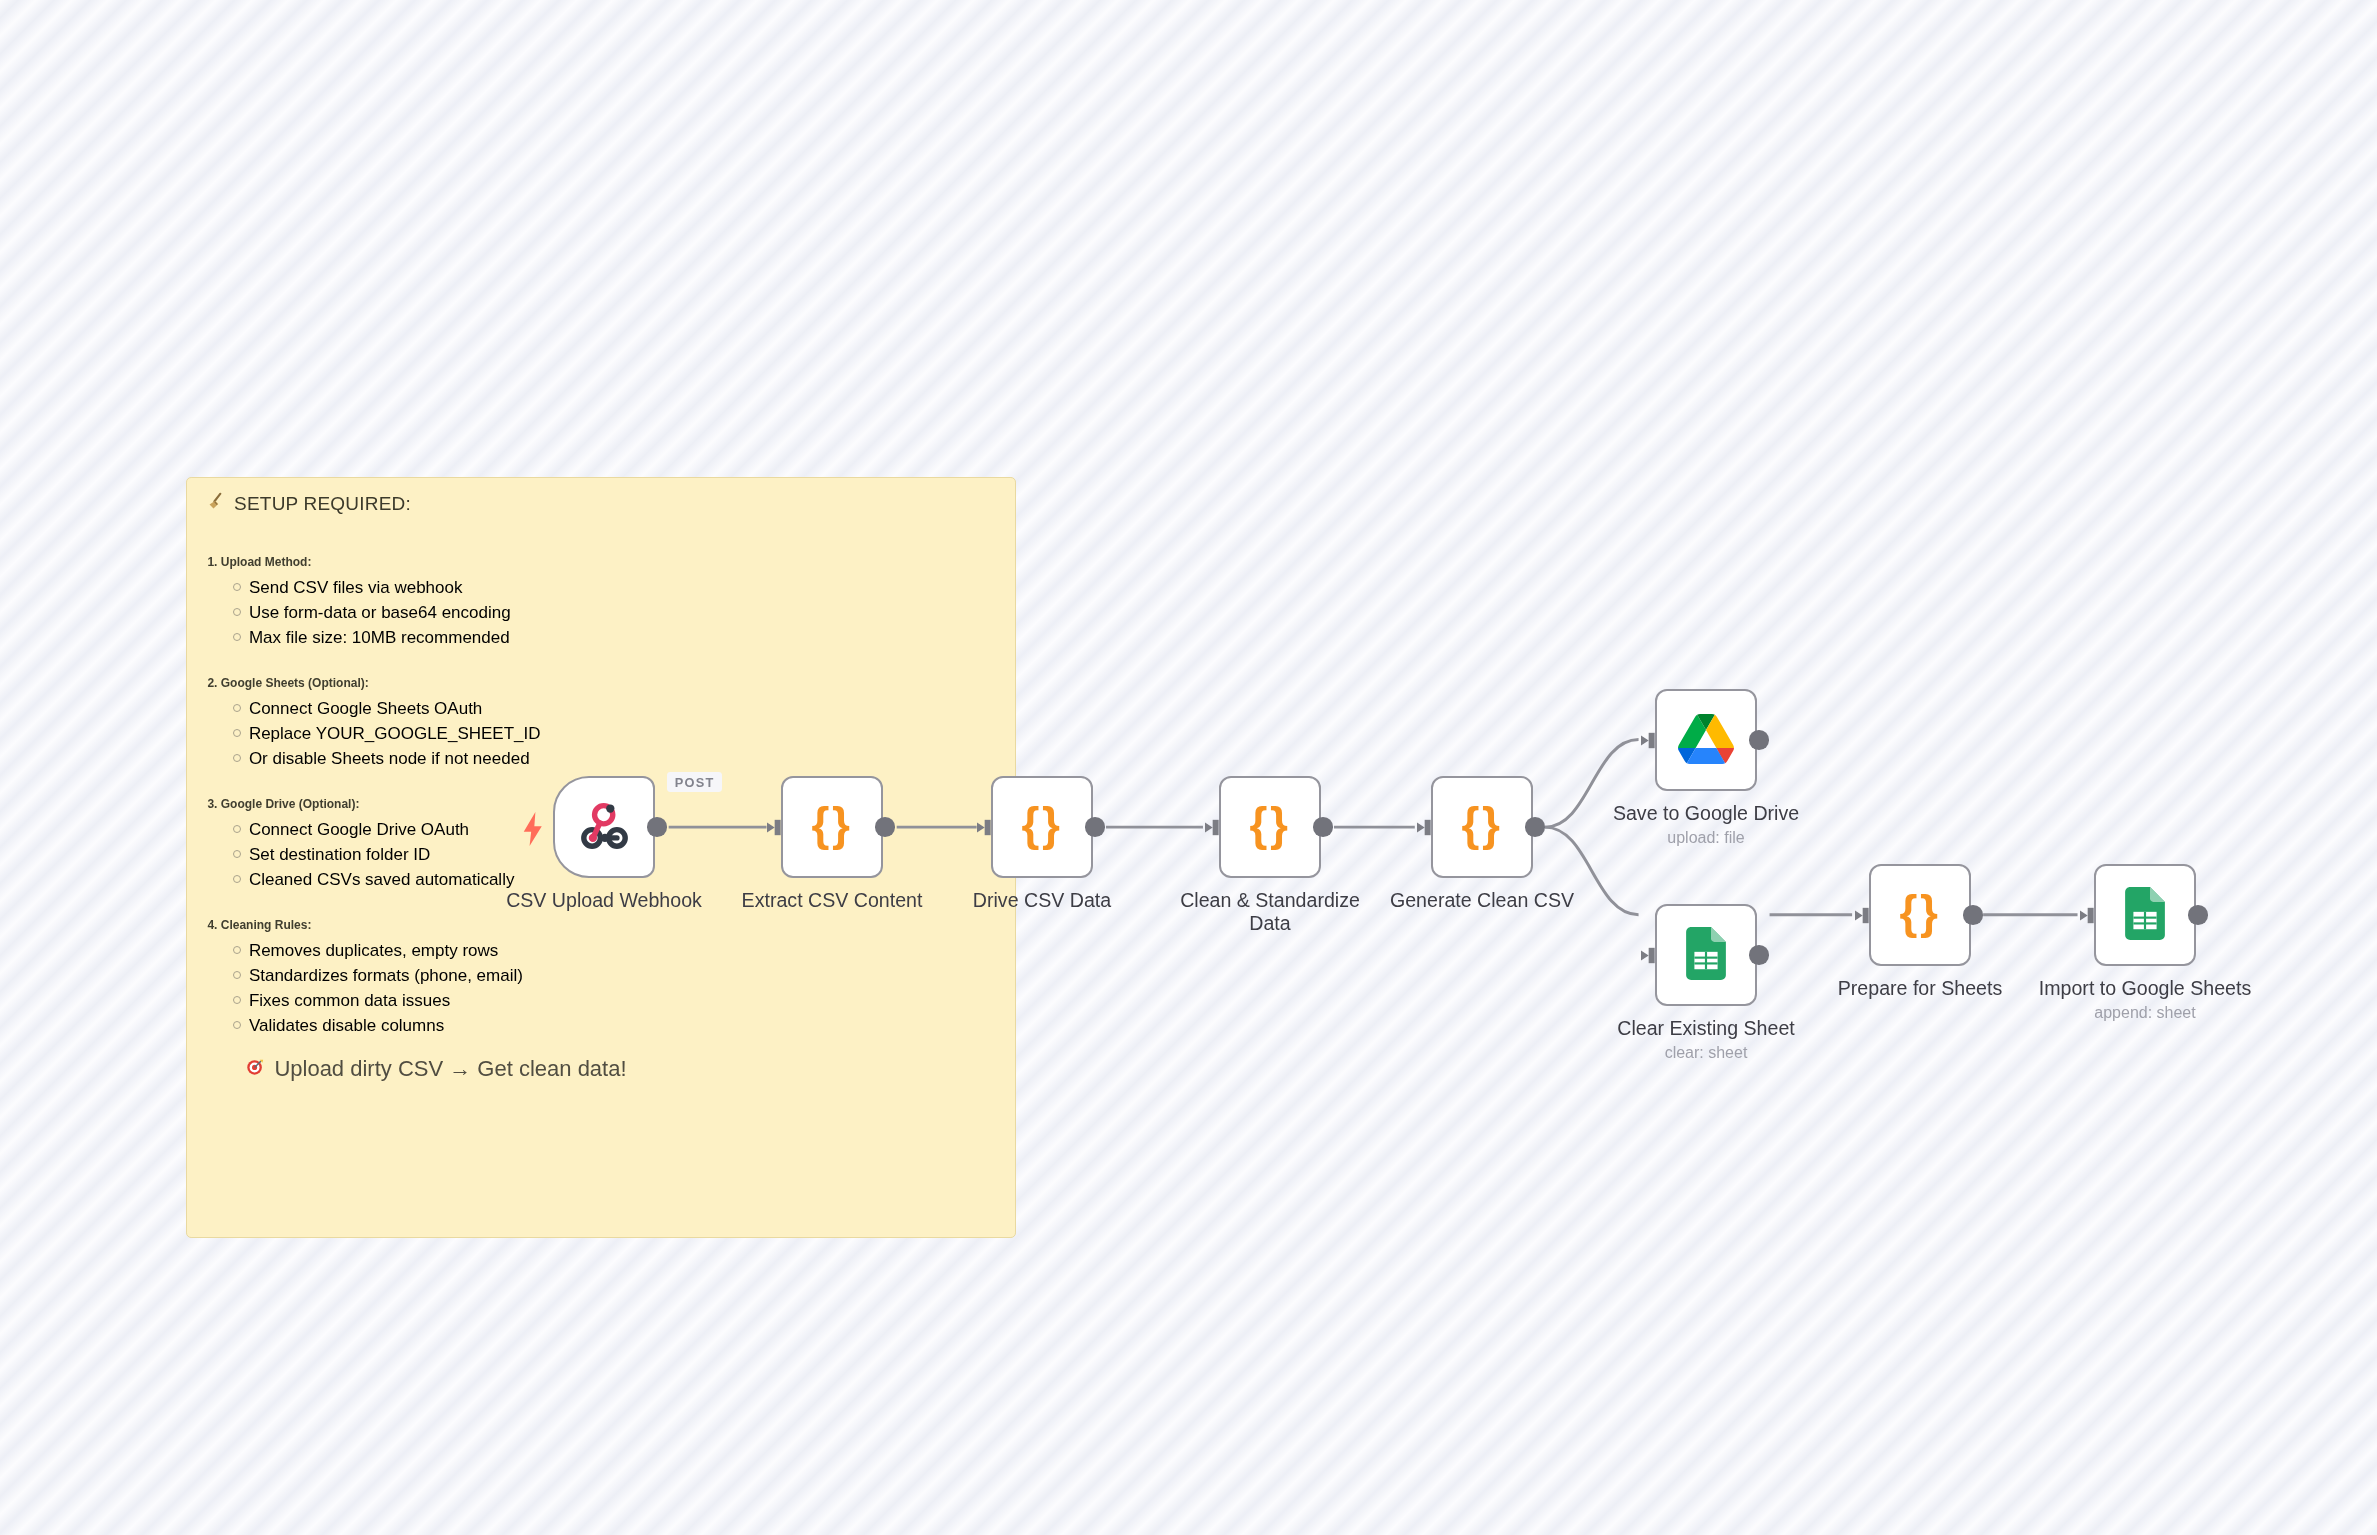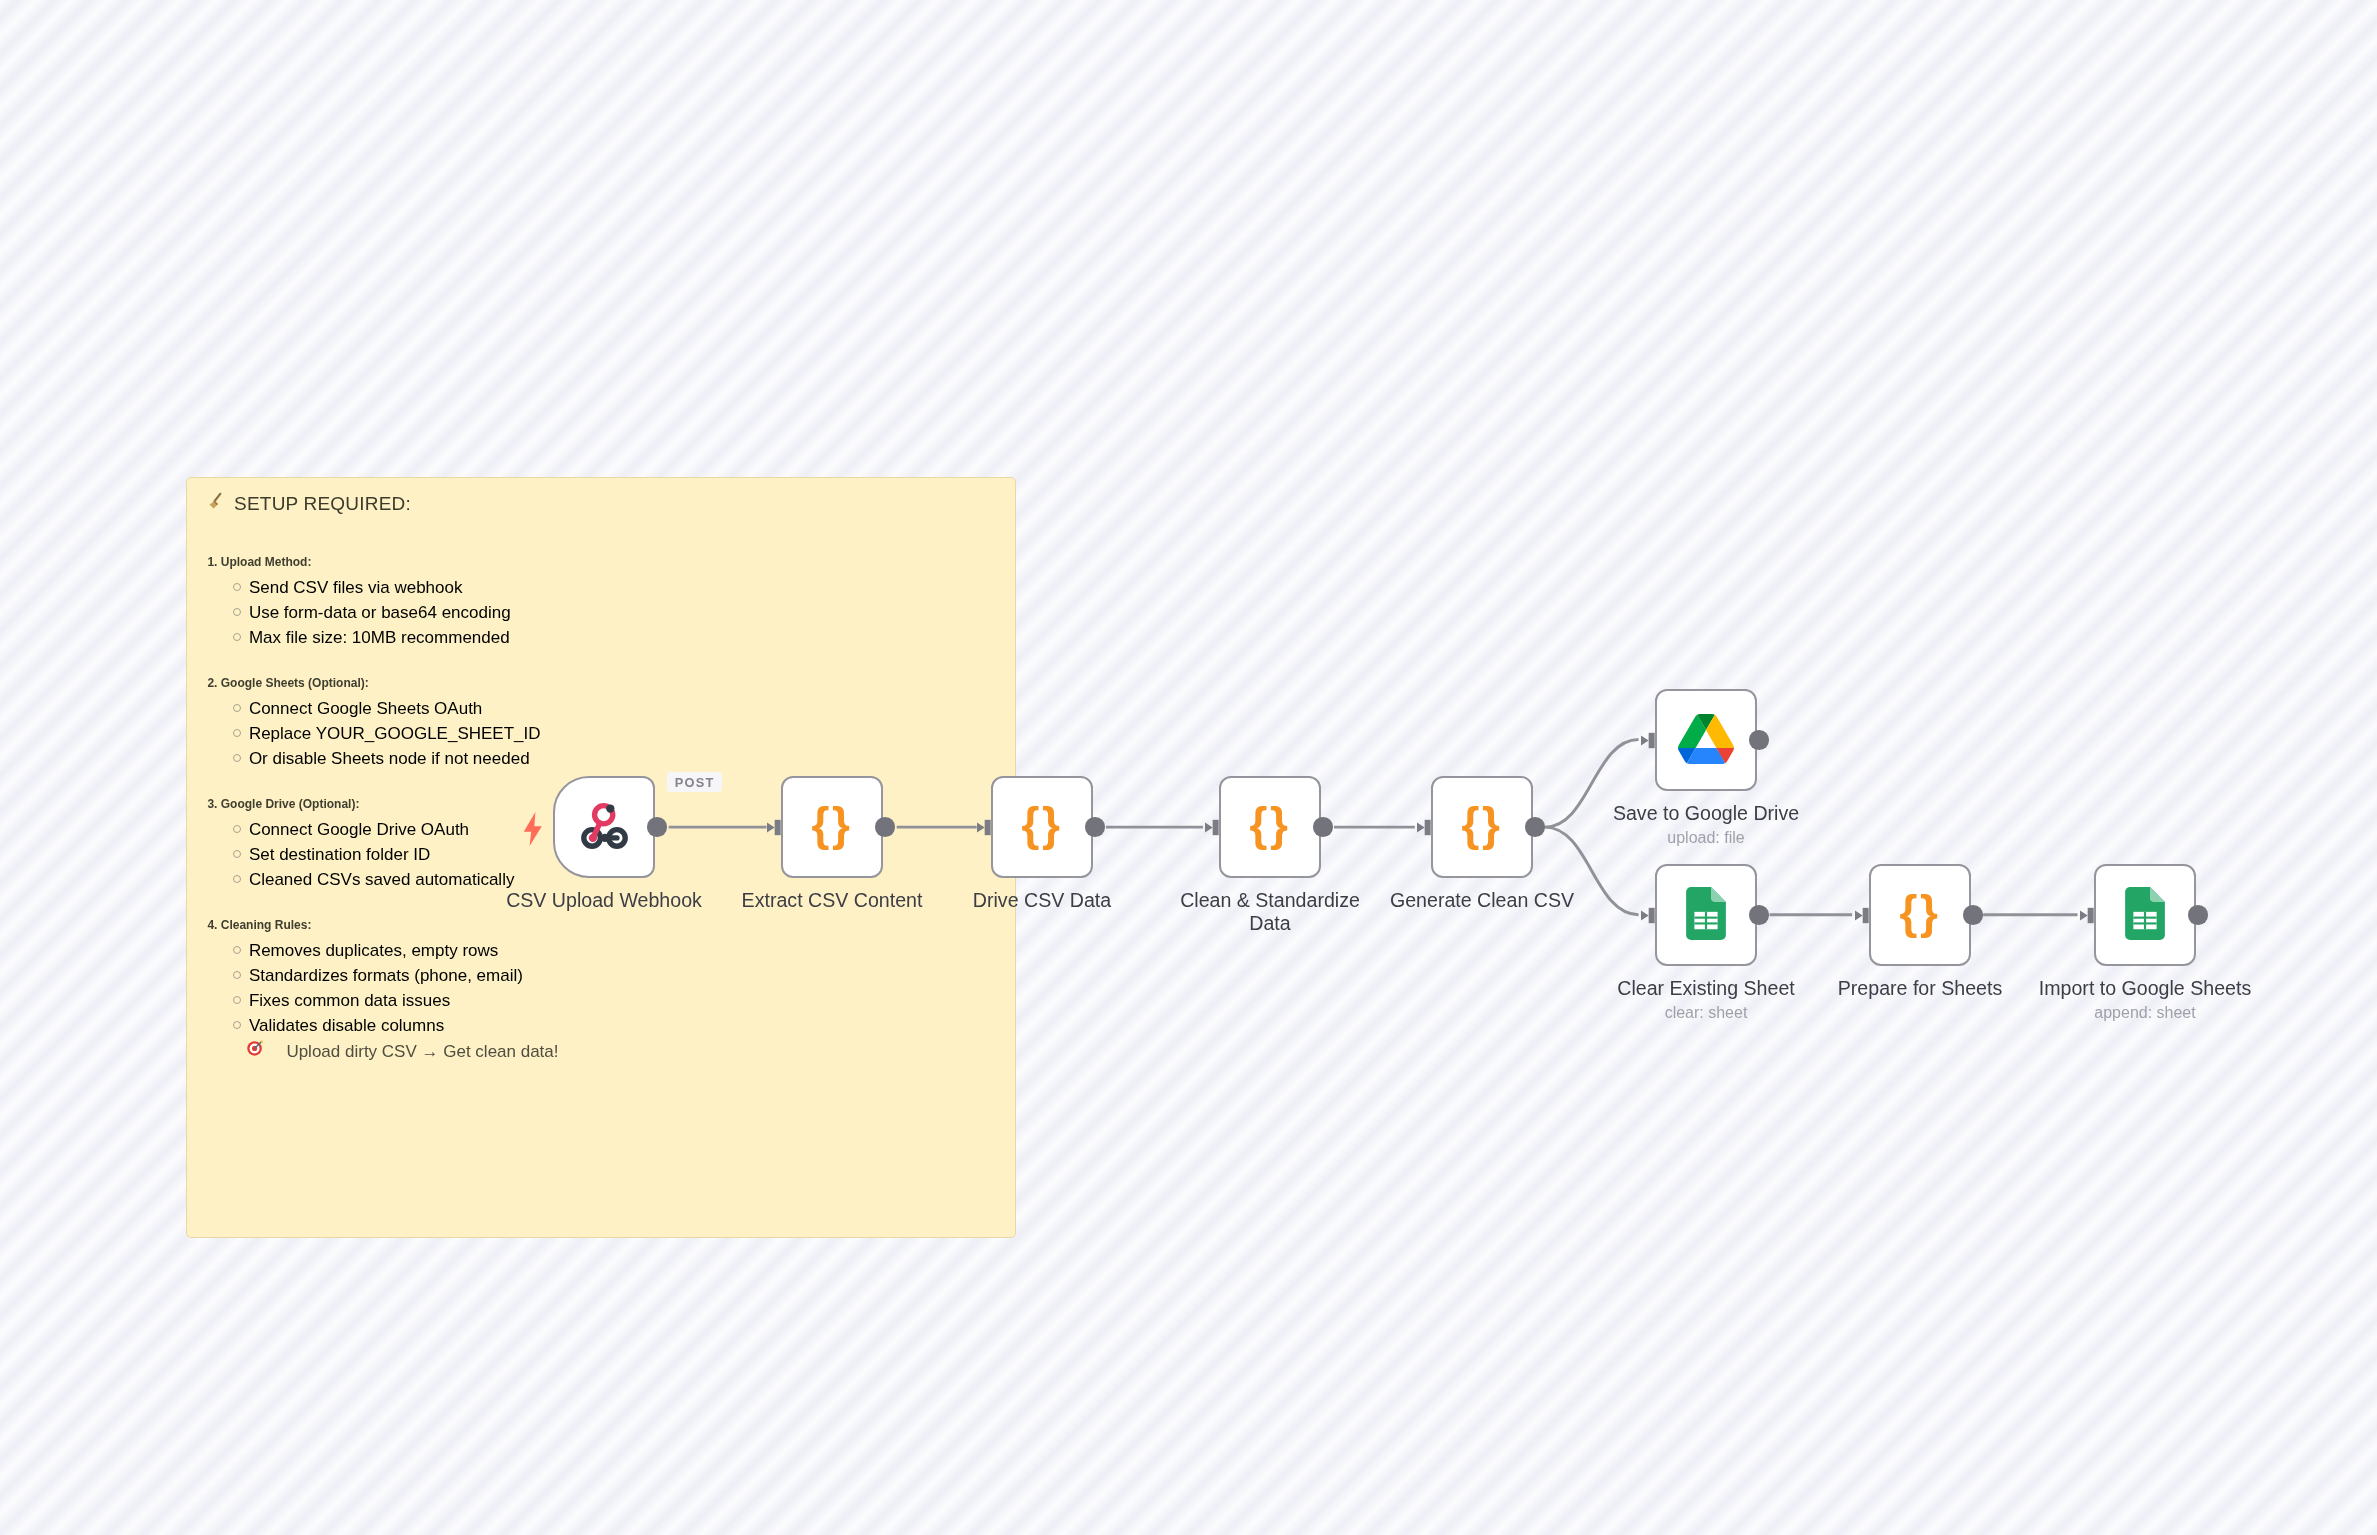--- a/index.html
+++ b/index.html
@@ -16,22 +16,22 @@
   }
   .sticky-title{display:flex;align-items:center;gap:7.7px;height:25px;
     font-size:19px;font-weight:400;color:#3c3a2b;letter-spacing:0.2px;}
   .sec{margin-top:21px;}
   .sec.first{margin-top:33px;}
   .sec-h{font-size:12px;line-height:25px;font-weight:700;color:#403e2f;}
   .sec-items{margin:0;padding:0;list-style:none;margin-left:25.5px;}
   .sec-items li{position:relative;font-size:17px;line-height:25px;color:#000000;padding-left:16px;}
   .sec-items li::before{content:"";position:absolute;left:0;top:8.5px;width:6px;height:6px;
     border:1.3px solid #aaa38c;border-radius:50%;}
-  .sticky-footer{margin-top:1px;margin-left:39px;display:flex;align-items:center;gap:22px;
-    font-size:17px;line-height:25px;color:#504d41;}
+  .sticky-footer{margin-top:18px;margin-left:39px;display:flex;align-items:center;gap:10px;
+    font-size:22px;line-height:25px;color:#504d41;}
   
   .node{position:absolute;width:102px;height:102px;z-index:2;}
   .node-box{width:100%;height:100%;box-sizing:border-box;background:#ffffff;
     border:2.1px solid #95959d;border-radius:12px;display:flex;align-items:center;justify-content:center;}
   .node.trigger .node-box{border-radius:36px 12px 12px 36px;}
   .code-glyph{font-size:46px;font-weight:600;color:#f79320;letter-spacing:2.6px;
     font-family:"Liberation Sans",sans-serif;transform:translateY(-3.4px);user-select:none;}
   .out-dot{position:absolute;width:19.6px;height:19.6px;border-radius:50%;background:#72737b;
     right:-12px;top:50%;margin-top:-9.8px;z-index:3;}
   .in-port{position:absolute;left:-14.5px;top:50%;margin-top:-9.4px;z-index:3;}
@@ -217,21 +217,21 @@
   </div>
   <svg class="in-port" width="14.5" height="19" viewBox="0 0 17 22">
     <polygon points="0,5 9,11 0,17" fill="#7c7d84"></polygon>
       <rect x="9" y="2" width="7" height="18" fill="#7c7d84"></rect>
   </svg>
   <div class="out-dot"></div>
   <div class="node-label">Save to Google Drive</div>
   <div class="node-sublabel sub-one">upload: file</div>
 </div>
 
-<div class="node" style="left:1655px;top:864px">
+<div class="node" style="left:1655px;top:904px">
   <div class="node-box">
     <span>
       <svg width="40" height="53" viewBox="0 0 48 64">
         <path d="M30 0 H6 C2.7 0 0 2.7 0 6 v52 c0 3.3 2.7 6 6 6 h36 c3.3 0 6-2.7 6-6 V18 Z" fill="#23a566"></path>
         <path d="M30 0 l18 18 H34 c-2.2 0 -4 -1.8 -4 -4 Z" fill="#8ed1b1"></path>
         <rect x="10" y="30" width="28" height="21" fill="#ffffff"></rect>
         <g stroke="#23a566" stroke-width="2.6">
           <line x1="24" y1="30" x2="24" y2="51"></line>
           <line x1="10" y1="37" x2="38" y2="37"></line>
           <line x1="10" y1="44" x2="38" y2="44"></line>

